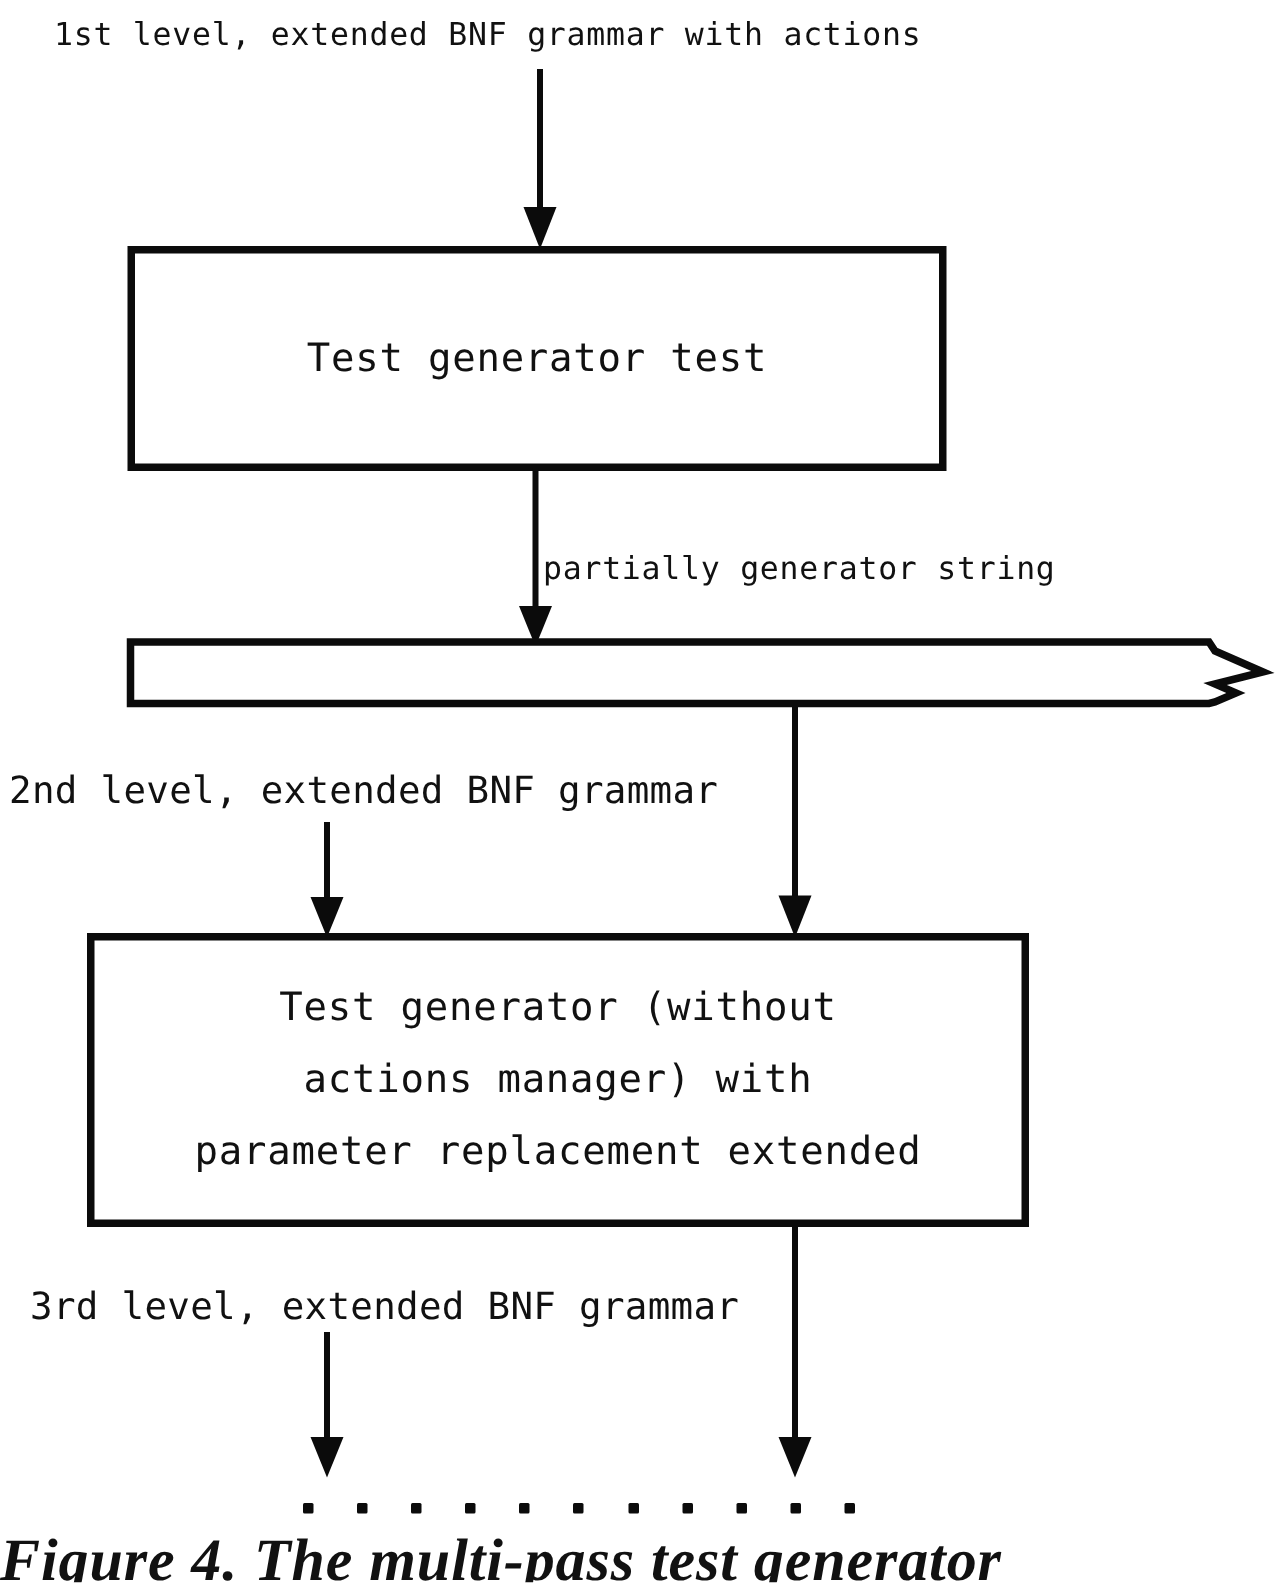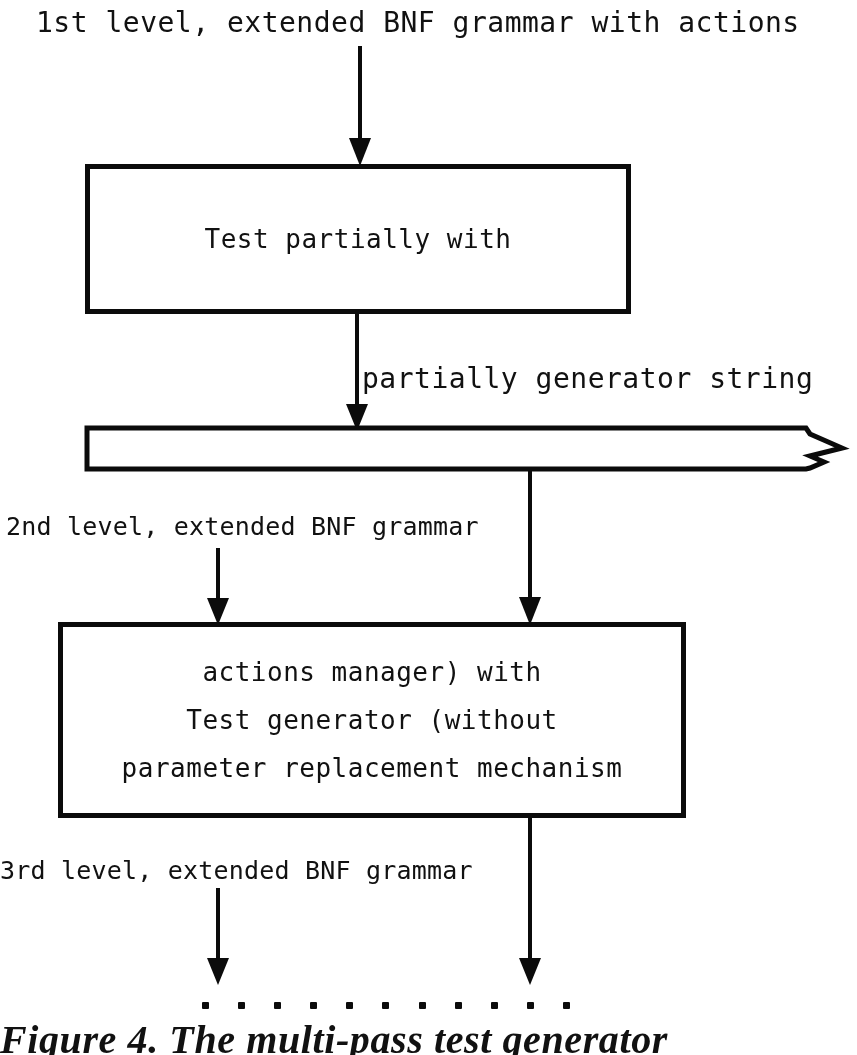--- a/index.html
+++ b/index.html
@@ -14,21 +14,21 @@
     background: #ffffff;
     overflow: hidden;
     font-family: "DejaVu Sans Mono", "Liberation Mono", monospace;
     color: #000000;
   }
 
   
   .tw {
     position: absolute;
     font-family: "DejaVu Sans Mono", "Liberation Mono", monospace;
-    font-size: 28px;
+    font-size: 21px;
     line-height: 30px;
     letter-spacing: 0.5px;
     color: #111111;
     white-space: pre;
   }
   .tw-sm {
     font-size: 25px;
     letter-spacing: 0.2px;
     text-align: center;
   }
@@ -102,21 +102,21 @@
   <div class="tw" style="left:36px; top:8px;">1st level, extended BNF grammar with actions</div>
 
   <div class="conn" style="left:340px; top:46px; width:40px; height:122px;">
     <svg width="40" height="122" viewBox="0 0 40 122">
       <line x1="20" y1="0" x2="20" y2="100" stroke="#0b0b0b" stroke-width="4"></line>
       <polygon points="20,120 9,92 31,92" fill="#0b0b0b"></polygon>
     </svg>
   </div>
 
   <div class="box" style="left:85px; top:164px; width:546px; height:150px;">
-    <div class="box-line">Test partially with</div>
+    <div class="box-line">Test generator test</div>
   </div>
 
   <div class="conn" style="left:338px; top:312px; width:40px; height:120px;">
     <svg width="40" height="120" viewBox="0 0 40 120">
       <line x1="19" y1="0" x2="19" y2="100" stroke="#0b0b0b" stroke-width="4"></line>
       <polygon points="19,119 8,92 30,92" fill="#0b0b0b"></polygon>
     </svg>
   </div>
 
   <div class="tw" style="left:362px; top:364px;">partially generator string</div>
@@ -137,26 +137,26 @@
   </div>
 
   <div class="conn" style="left:512px; top:468px; width:40px; height:158px;">
     <svg width="40" height="158" viewBox="0 0 40 158">
       <line x1="18" y1="0" x2="18" y2="138" stroke="#0b0b0b" stroke-width="4"></line>
       <polygon points="18,157 7,129 29,129" fill="#0b0b0b"></polygon>
     </svg>
   </div>
 
   <div class="box" style="left:58px; top:622px; width:628px; height:196px;">
+    <div class="box-line">Test generator (without</div>
     <div class="box-line">actions manager) with</div>
-    <div class="box-line">Test generator (without</div>
-    <div class="box-line">parameter replacement mechanism</div>
+    <div class="box-line">parameter replacement extended</div>
   </div>
 
-  <div class="tw tw-sm" style="left:0; top:856px;">3rd level, extended BNF grammar</div>
+  <div class="tw tw-sm" style="left:20px; top:856px;">3rd level, extended BNF grammar</div>
 
   <div class="conn" style="left:200px; top:888px; width:40px; height:98px;">
     <svg width="40" height="98" viewBox="0 0 40 98">
       <line x1="18" y1="0" x2="18" y2="78" stroke="#0b0b0b" stroke-width="4"></line>
       <polygon points="18,97 7,70 29,70" fill="#0b0b0b"></polygon>
     </svg>
   </div>
 
   <div class="conn" style="left:512px; top:816px; width:40px; height:170px;">
     <svg width="40" height="170" viewBox="0 0 40 170">

